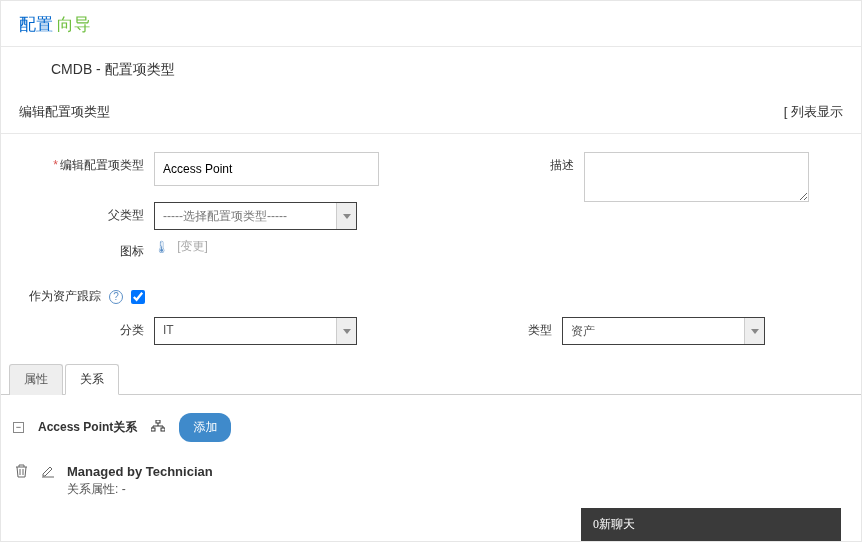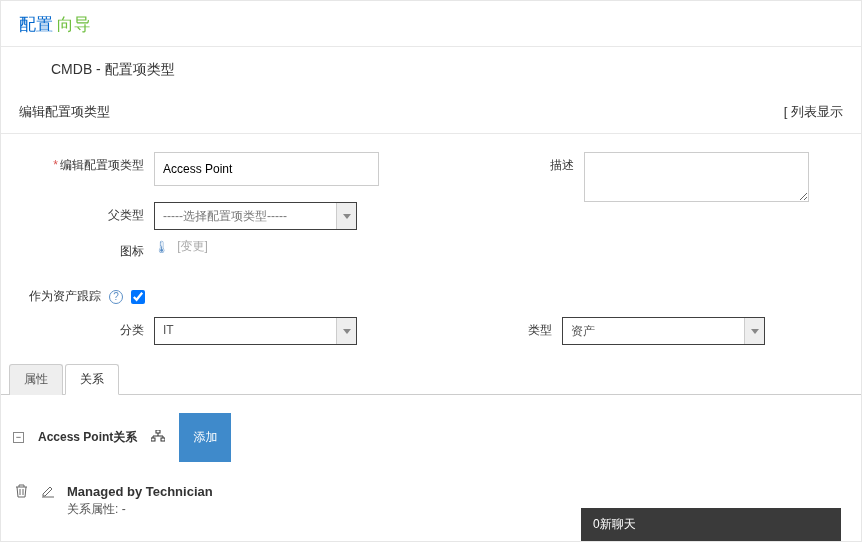--- a/index.html
+++ b/index.html
@@ -53,30 +53,30 @@
   .tabs { border-bottom:1px solid #ccc; display:flex; margin-top:10px; padding-left:8px; }
   .tab { padding:6px 14px; font-size:12px; border:1px solid #ccc; border-bottom:none; background:#eee; color:#555; border-top-left-radius:3px; border-top-right-radius:3px; margin-right:2px; position:relative; top:1px; }
   .tab.active { background:#fff; border-bottom:1px solid #fff; color:#333; }
   
   
   .rel-area { padding:18px 12px; }
   .rel-head { display:flex; align-items:center; gap:14px; }
   .collapse-icon { width:11px; height:11px; border:1px solid #888; display:inline-flex; align-items:center; justify-content:center; font-size:9px; line-height:1; color:#333; }
   .rel-title { font-weight:bold; font-size:12px; }
   .sitemap-icon { font-size:12px; }
-  .btn-primary { background:#3f8acb; color:#fff; border:none; padding:16px 14px; font-size:12px; border-radius:0; cursor:pointer; }
+  .btn-primary { background:#3f8acb; color:#fff; border:none; padding:6px 14px; font-size:12px; border-radius:12px; cursor:pointer; }
   
   .rel-item { display:flex; align-items:flex-start; gap:10px; margin-top:22px; padding-left:2px; }
   .trash-icon, .edit-icon { color:#666; font-size:13px; width:16px; }
   .rel-item-body { display:flex; flex-direction:column; }
   .rel-name { font-weight:bold; font-size:13px; }
   .rel-attr { font-size:12px; color:#555; margin-top:2px; }
   
   
-  .chat-bar { position:absolute; right:20px; bottom:0; width:260px; background:#3a3a3a; color:#fff; font-size:12px; padding:8px 12px; }
+  .chat-bar { position:absolute; right:20px; bottom:0; width:260px; background:#3a3a3a; color:#fff; font-size:12px; padding:8px 12px;font-family:Liberation Serif, serif; }
 </style>
 </head>
 <body>
 
 <div class="wrapper">
   <div class="header">
     <span class="title-1">配置</span>
     <span class="title-2">向导</span>
   </div>
   <hr class="hr">

